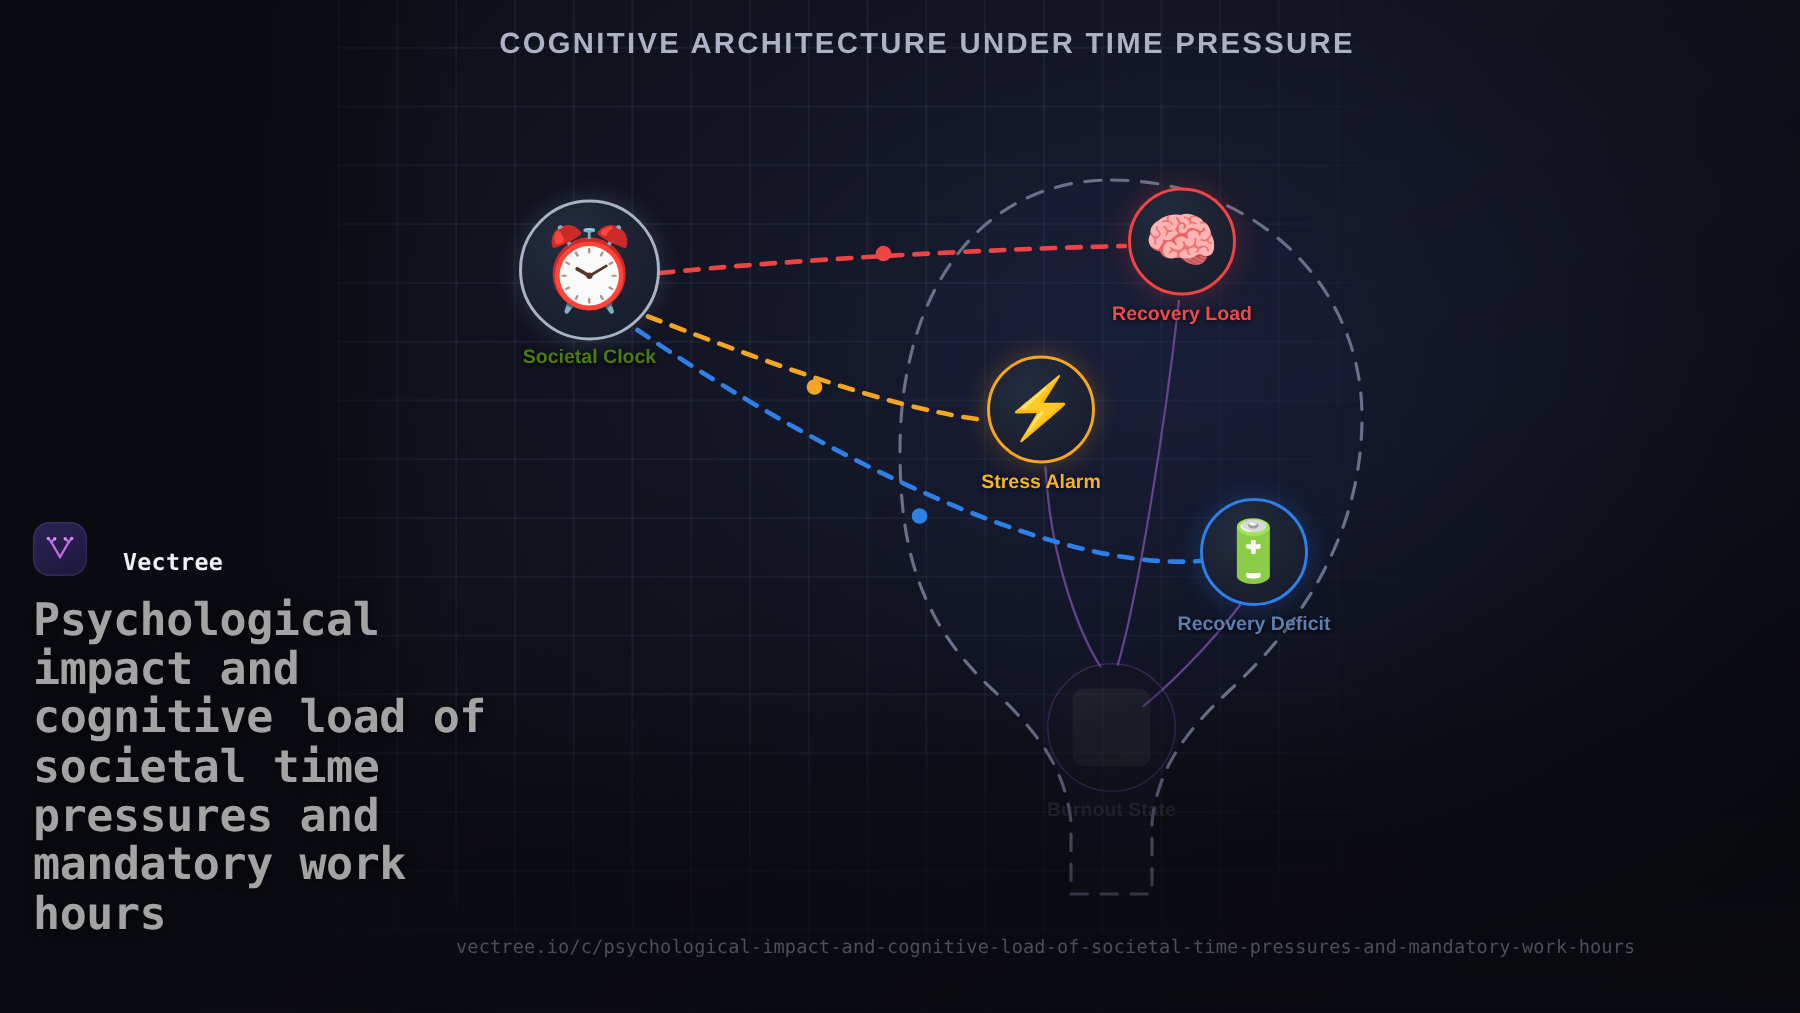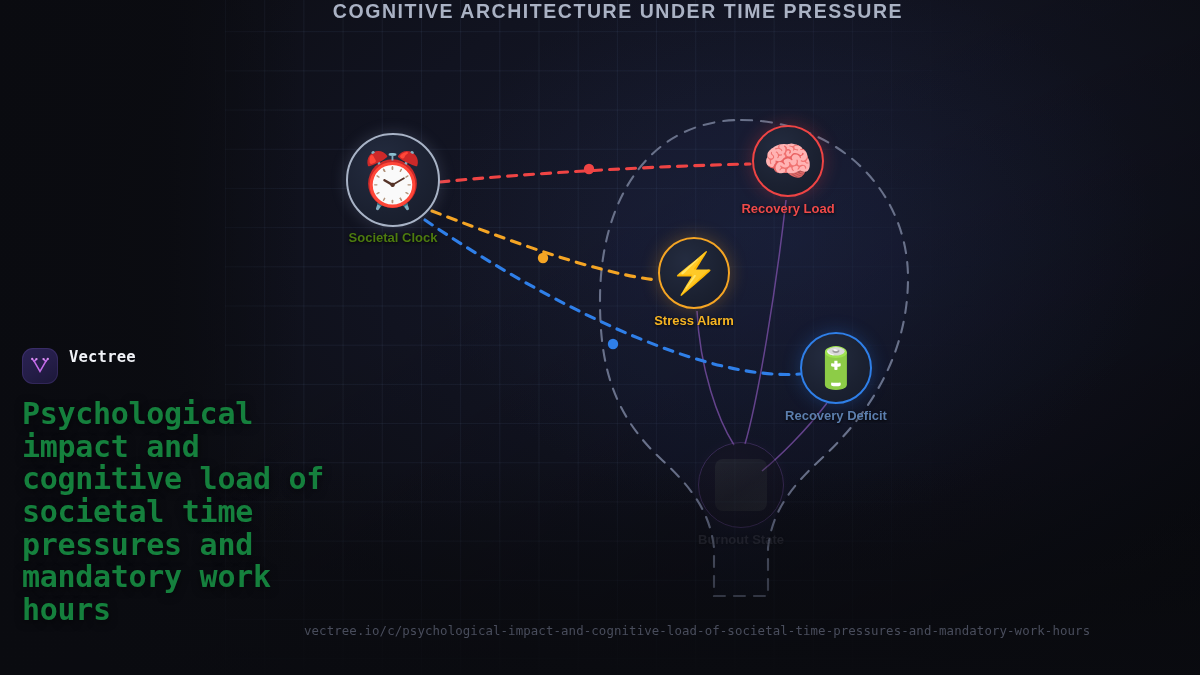--- a/index.html
+++ b/index.html
@@ -40,21 +40,21 @@
     position:absolute; left:0; top:0; width:300px; height:675px;
     background:linear-gradient(to right, rgba(10,11,16,.96) 0%, rgba(10,11,16,.86) 55%, rgba(10,11,16,0) 100%);
   }
   .bg-bottomfade{
     position:absolute; left:0; bottom:0; width:1200px; height:210px;
     background:linear-gradient(to top, rgba(10,11,16,.92) 0%, rgba(10,11,16,0) 100%);
   }
 
   
   .title{
-    position:absolute; left:0; top:0; width:1200px;
+    position:absolute; left:0; top:18px; width:1200px;
     text-align:center;
     font-size:19.5px; font-weight:700; letter-spacing:1.55px;
     color:#aab2c4;
     text-transform:uppercase;
     padding-left:36px;
   }
 
   
   #graph{ position:absolute; left:0; top:0; width:1200px; height:675px; }
 
@@ -98,35 +98,35 @@
     box-shadow:0 0 14px rgba(123,79,168,.16);
   }
   .n-burn .glyph{
     width:52px; height:52px; border-radius:8px;
     background:linear-gradient(145deg,#3c3c3e 0%,#2f2f31 55%,#3a3a3c 100%);
   }
   .n-burn .label{ top:90px; color:#5a5a66; }
 
   
   .panel{ position:absolute; left:22px; top:348px; width:330px; }
-  .brand{ display:flex; align-items:flex-start; gap:11px; margin-bottom:14px; }
+  .brand{ display:flex; align-items:flex-end; gap:24px; margin-bottom:14px; }
   .brand-mark{
     width:36px; height:36px; border-radius:11px;
     background:linear-gradient(150deg,#2a2253 0%,#241d47 55%,#1b1738 100%);
     display:flex; align-items:center; justify-content:center;
     box-shadow:0 0 0 1px rgba(150,110,230,.16) inset;
   }
   .brand-name{
     font-family:"DejaVu Sans Mono", monospace;
     font-size:15.5px; font-weight:700; color:#f0f2f7; letter-spacing:.2px;
   }
   .headline{
     font-family:"DejaVu Sans Mono", monospace;
     font-size:30px; font-weight:700; line-height:1.09;
-    color:#15803d; letter-spacing:-.3px;
+    color:#a3a3a3; letter-spacing:-.3px;
     text-shadow:0 2px 8px rgba(0,0,0,.6);
   }
 
   
   .url{
     position:absolute; left:304px; top:623px;
     font-family:"DejaVu Sans Mono", monospace;
     font-size:12.4px; letter-spacing:.1px;
     color:#494d5c;
     white-space:nowrap;

